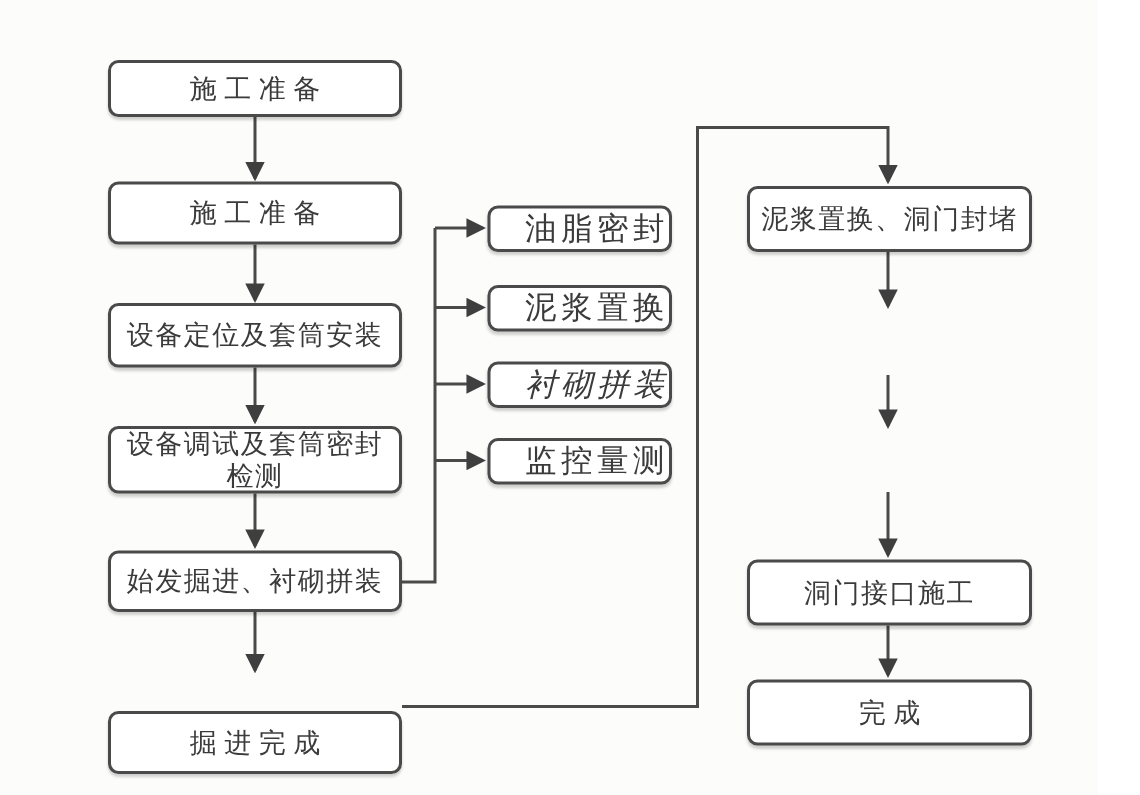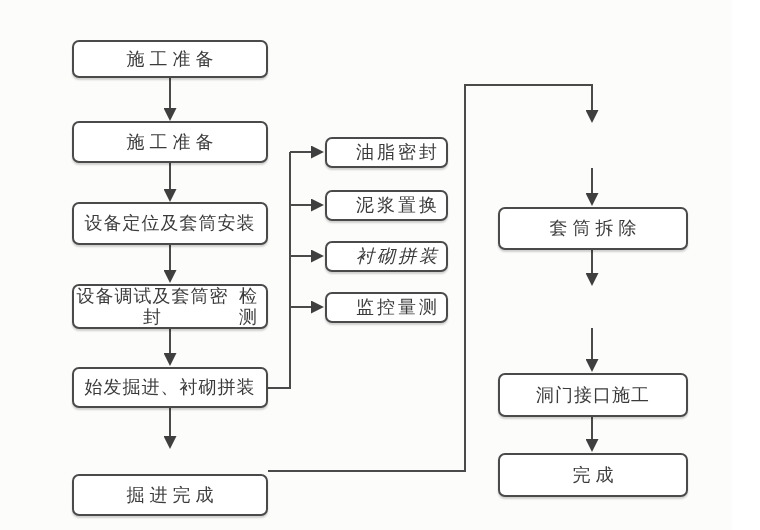--- a/index.html
+++ b/index.html
@@ -32,28 +32,28 @@
     display: flex;
     align-items: center;
     justify-content: center;
     color: #3b3b3b;
     font-size: 18px;
     letter-spacing: 1px;
     text-align: center;
     line-height: 21px;
   }
   .node.two-line {
-    flex-direction: row;
+    flex-direction: column;
   }
   .node .spaced {
     letter-spacing: 5px;
     margin-left: 5px; 
   }
   .node.branch {
-    font-size: 18px;
+    font-size: 21px;
     letter-spacing: 3px;
     padding-left: 20px;
   }
   .node.branch .lbl {
     margin-left: 3px;
   }
 </style>
 </head>
 <body>
 
@@ -120,24 +120,24 @@
   </div>
 
   <div class="node branch" style="left:325px; top:241px; width:123px; height:31px;font-style:italic;">
     <span class="lbl">衬砌拼装</span>
   </div>
 
   <div class="node branch" style="left:325px; top:292px; width:123px; height:31px;">
     <span class="lbl">监控量测</span>
   </div>
 
+  <div class="node" style="left:498px; top:124px; width:190px; height:44px;">
+    <span class="lbl">泥浆置换、洞门封堵</span>
+  </div>
 
-  <div class="node" style="left:498px; top:207px; width:190px; height:43px;">
-    <span class="lbl spaced">套筒拆除</span>
-  </div>
 
 
   <div class="node" style="left:498px; top:373px; width:190px; height:44px;">
     <span class="lbl">洞门接口施工</span>
   </div>
 
   <div class="node" style="left:498px; top:453px; width:190px; height:44px;">
     <span class="lbl spaced">完成</span>
   </div>
 

